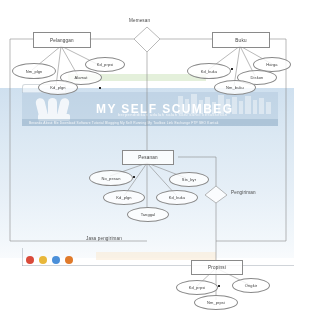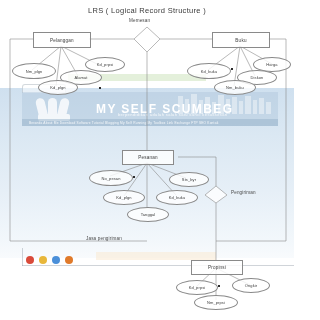--- a/index.html
+++ b/index.html
@@ -169,21 +169,20 @@
       <line x1="216" y1="268" x2="250" y2="285"></line>
     </g>
     <g stroke="#8a8a8a" stroke-width="0.6" fill="rgba(255,255,255,.8)">
 
       <polygon points="147,27 160,39 147,52 134,39"></polygon>
 
       <polygon points="216,186 227,195 216,203 205,195"></polygon>
     </g>
   </svg>
 
-  <div class="title">LRS ( Logical Record Structure )</div>
 
   <div class="lbl" style="left:129px;top:18px;">Memesan</div>
   <div class="lbl" style="left:231px;top:190px;">Pengiriman</div>
   <div class="lbl" style="left:86px;top:236px;">Jasa pengiriman</div>
 
   <div class="ent" style="left:33px;top:32px;width:56px;height:14px;">Pelanggan</div>
   <div class="ent" style="left:212px;top:32px;width:56px;height:14px;">Buku</div>
   <div class="ent" style="left:122px;top:150px;width:50px;height:13px;">Pesanan</div>
   <div class="ent" style="left:191px;top:260px;width:50px;height:13px;">Propinsi</div>
 

